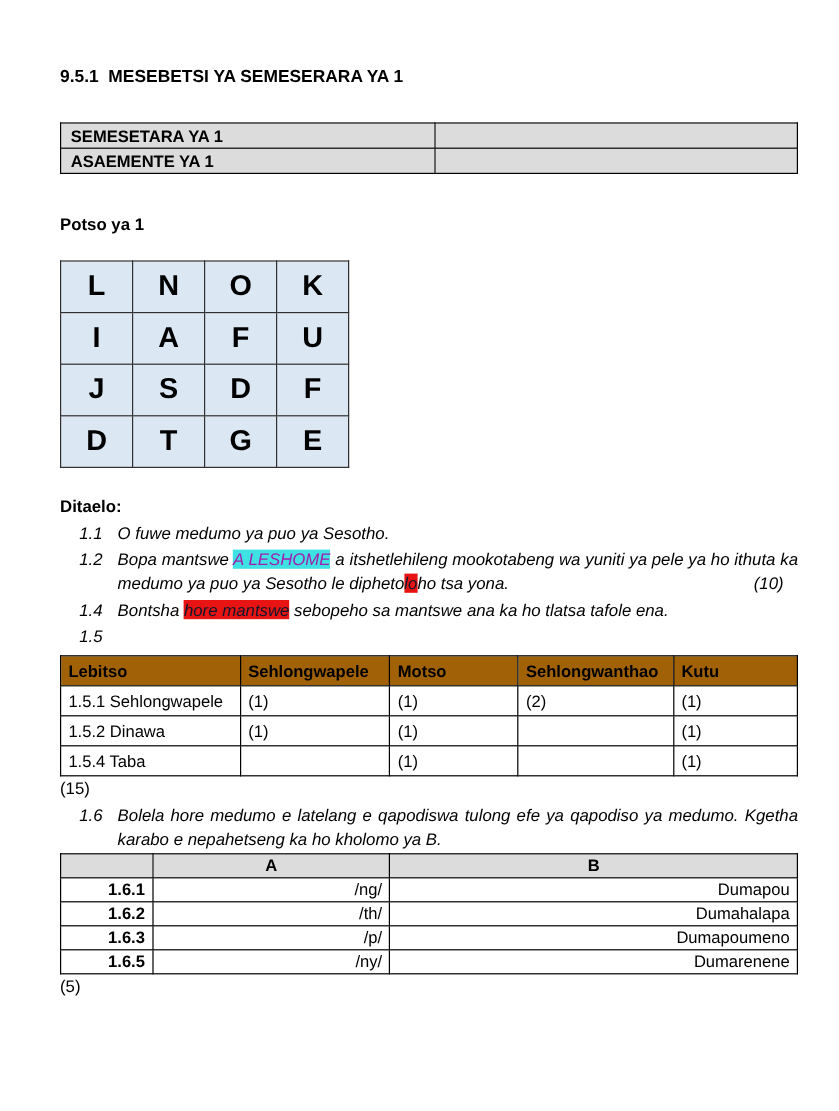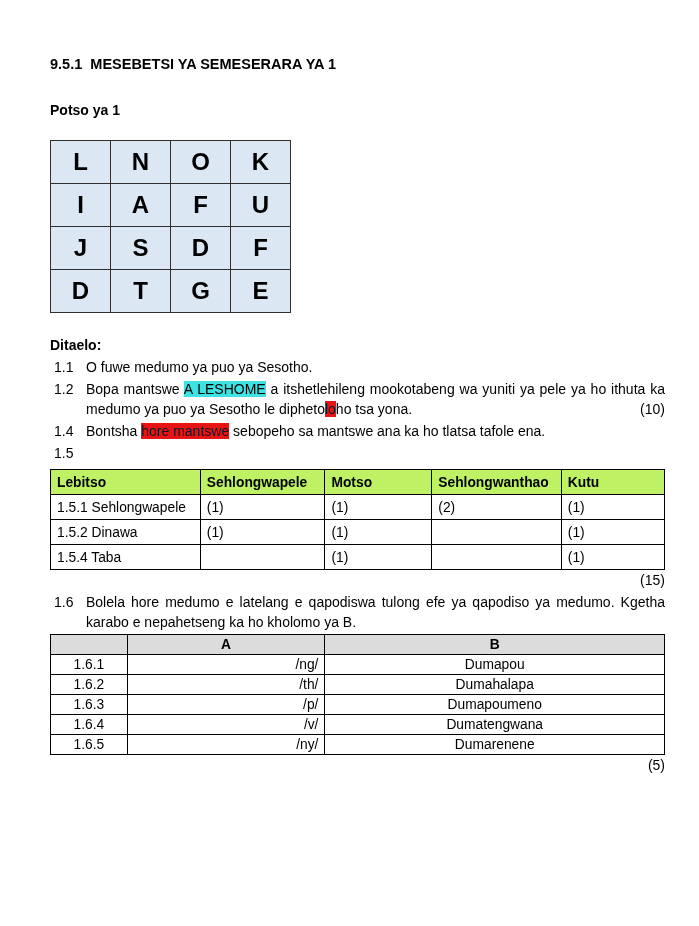--- a/index.html
+++ b/index.html
@@ -31,55 +31,71 @@
   
   .letter-grid{margin:0 0 24px 0;}
   .letter-grid td{
     width:57px;height:40px;text-align:center;vertical-align:middle;
     background:#dbe7f3;border:1px solid #2f2f2f;
     font-weight:bold;font-size:24px;line-height:40px;
   }
 
   .ditaelo-heading{font-weight:bold;margin:0 0 4px 0;}
 
-  .instr{display:flex;margin:0 0 2px 4px;line-height:20px;}
+  .instr{display:flex;margin:0 0 2px 16px;line-height:20px;font-style:italic;}
   .instr-num{flex:0 0 32px;}
   .instr-body{flex:1;position:relative;text-align:justify;}
-  .marks{position:absolute;right:0;bottom:0;}
-  .hl-cyan{background:#3fe2e2;color:#000000;}
+  .marks{position:absolute;right:12px;bottom:0;}
+  .hl-cyan{background:#3fe2e2;color:#a21caf;}
   .hl-red{background:#e81414;color:#0f172a;}
 
   
   .table15{width:100%;margin:6px 0 0 0;}
   .table15 th,.table15 td{
     border:1.5px solid #000;padding:2px 6px;height:20px;
     text-align:left;vertical-align:middle;font-size:13.8px;overflow:hidden;
   }
-  .table15 th{font-weight:bold;background:#bef264;}
-
-  .marks-line{display:block;text-align:right;margin:2px 0 4px 0;}
+  .table15 th{font-weight:bold;background:#a16207;}
+
+  .marks-line{display:block;margin:2px 0 4px 0;}
 
   
   .table16{width:100%;margin:2px 0 0 0;}
   .table16 th,.table16 td{
     border:1.5px solid #000;padding:1px 6px;height:17px;
     vertical-align:middle;font-size:13.8px;overflow:hidden;
   }
   .table16 th{font-weight:bold;background:#dcdcdc;text-align:center;}
-  .table16 td:nth-child(1){text-align:center;}
+  .table16 td:nth-child(1){text-align:right;font-weight:bold;}
   .table16 td:nth-child(2){text-align:right;}
-  .table16 td:nth-child(3){text-align:center;}
+  .table16 td:nth-child(3){text-align:right;}
 </style>
 </head>
 <body>
 
 <div class="page">
 
   <h1 class="doc-title">9.5.1&nbsp;&nbsp;MESEBETSI YA SEMESERARA YA 1</h1>
 
+  <table class="info-table">
+    <colgroup>
+        <col style="width:50.8%">
+        <col style="width:49.2%">
+      </colgroup>
+    <tbody>
+        <tr>
+          <td>SEMESETARA YA 1</td>
+          <td></td>
+        </tr>
+        <tr>
+          <td>ASAEMENTE YA 1</td>
+          <td></td>
+        </tr>
+      </tbody>
+  </table>
 
   <div class="sec-heading">Potso ya 1</div>
 
 
   <table class="letter-grid">
     <tbody>
         <tr>
           <td>L</td>
           <td>N</td>
           <td>O</td>
@@ -201,25 +217,20 @@
           <td>1.6.2</td>
           <td>/th/</td>
           <td>Dumahalapa</td>
         </tr>
         <tr>
           <td>1.6.3</td>
           <td>/p/</td>
           <td>Dumapoumeno</td>
         </tr>
         <tr>
-          <td>1.6.4</td>
-          <td>/v/</td>
-          <td>Dumatengwana</td>
-        </tr>
-        <tr>
           <td>1.6.5</td>
           <td>/ny/</td>
           <td>Dumarenene</td>
         </tr>
       </tbody>
   </table>
 
   <span class="marks-line">(5)</span>
 
 </div>

